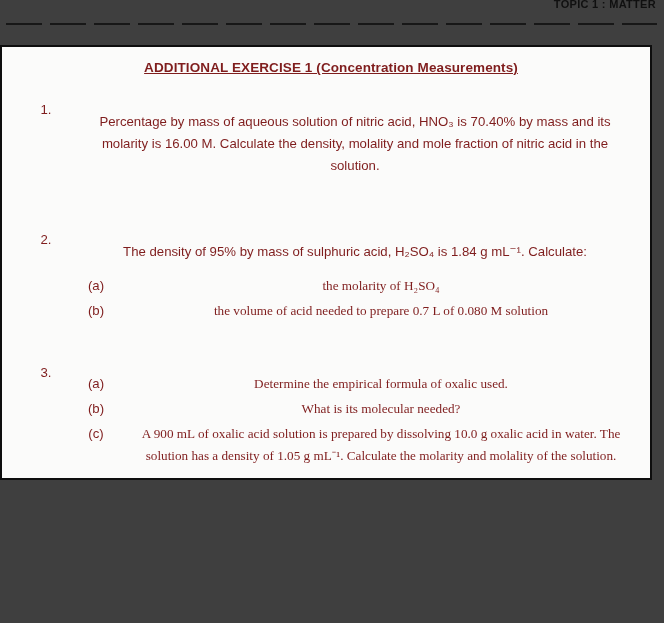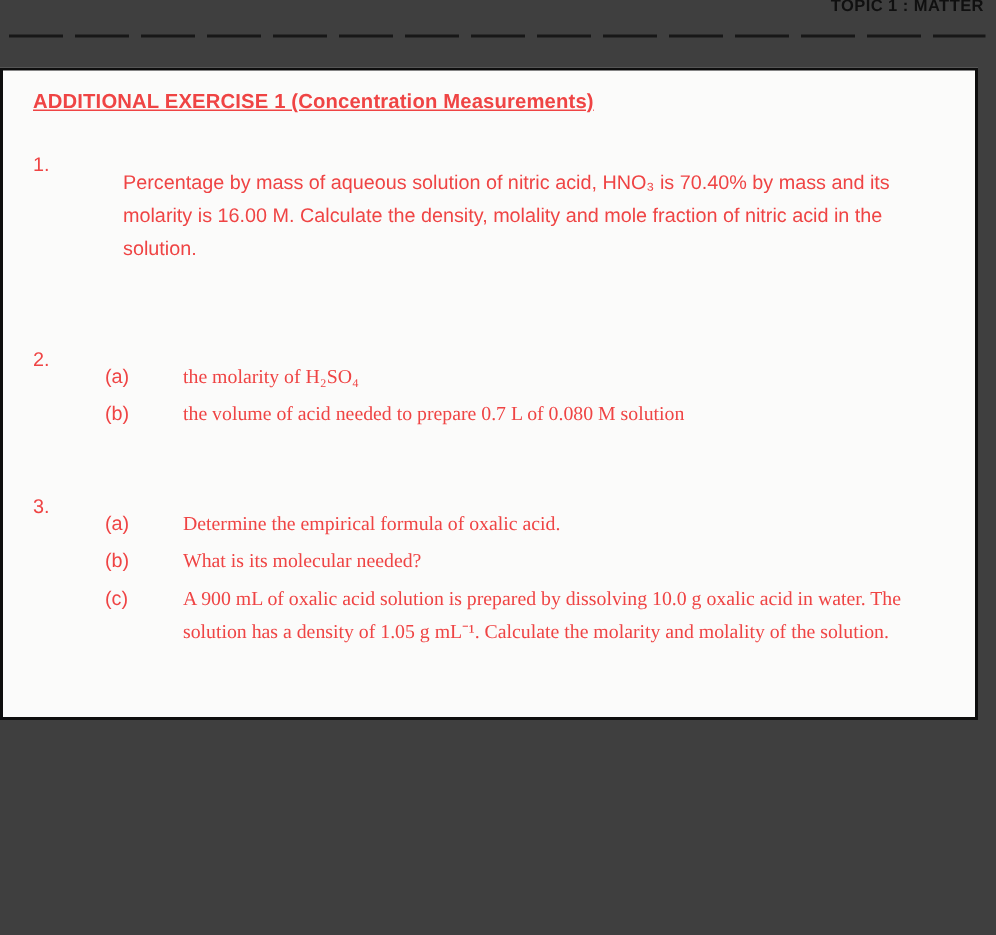--- a/index.html
+++ b/index.html
@@ -8,20 +8,21 @@
     width: 664px;
     height: 623px;
     background: #3f3f3f;
     font-family: "Liberation Sans", "DejaVu Sans", sans-serif;
     overflow: hidden;
   }
   .frame {
     position: relative;
     width: 664px;
     height: 490px;
+    text-align: center;
   }
   
   .topbar {
     position: absolute;
     top: 0; left: 0; right: 0;
     height: 45px;
   }
   .topic {
     position: absolute;
     top: -2px;
@@ -43,21 +44,21 @@
   
   .page {
     position: absolute;
     top: 45px;
     left: 0;
     right: 12px;
     bottom: 10px;
     background: #fbfbfa;
     border: 2px solid #0e0e0e;
     padding: 9px 10px 0 20px;
-    color: #ef4444;
+    color: #7f1d1d;
     overflow: hidden;
   }
   .title {
     font-size: 13.5px;
     font-weight: bold;
     text-decoration: underline;
     margin: 4px 0 24px 0;
     letter-spacing: 0.1px;
   }
   .question {
@@ -113,40 +114,41 @@
     <div class="question">
       <span class="qnum">1.</span>
       <div class="qbody">
         <p class="qtext">Percentage by mass of aqueous solution of nitric acid, HNO₃ is 70.40% by mass and its molarity is 16.00 M. Calculate the density, molality and mole fraction of nitric acid in the solution.</p>
       </div>
     </div>
 
     <div class="question">
       <span class="qnum">2.</span>
       <div class="qbody">
+        <p class="qtext">The density of 95% by mass of sulphuric acid, H₂SO₄ is 1.84 g mL⁻¹. Calculate:</p>
         <div class="parts">
           <div class="part">
             <span class="plabel">(a)</span>
             <p class="ptext">the molarity of H₂SO₄</p>
           </div>
           <div class="part">
             <span class="plabel">(b)</span>
             <p class="ptext">the volume of acid needed to prepare 0.7 L of 0.080 M solution</p>
           </div>
         </div>
       </div>
     </div>
 
     <div class="question">
       <span class="qnum">3.</span>
       <div class="qbody">
         <div class="parts">
           <div class="part">
             <span class="plabel">(a)</span>
-            <p class="ptext">Determine the empirical formula of oxalic acid.</p>
+            <p class="ptext">Determine the empirical formula of oxalic used.</p>
           </div>
           <div class="part">
             <span class="plabel">(b)</span>
             <p class="ptext">What is its molecular needed?</p>
           </div>
           <div class="part">
             <span class="plabel">(c)</span>
             <p class="ptext">A 900 mL of oxalic acid solution is prepared by dissolving 10.0 g oxalic acid in water. The solution has a density of 1.05 g mL⁻¹. Calculate the molarity and molality of the solution.</p>
           </div>
         </div>

